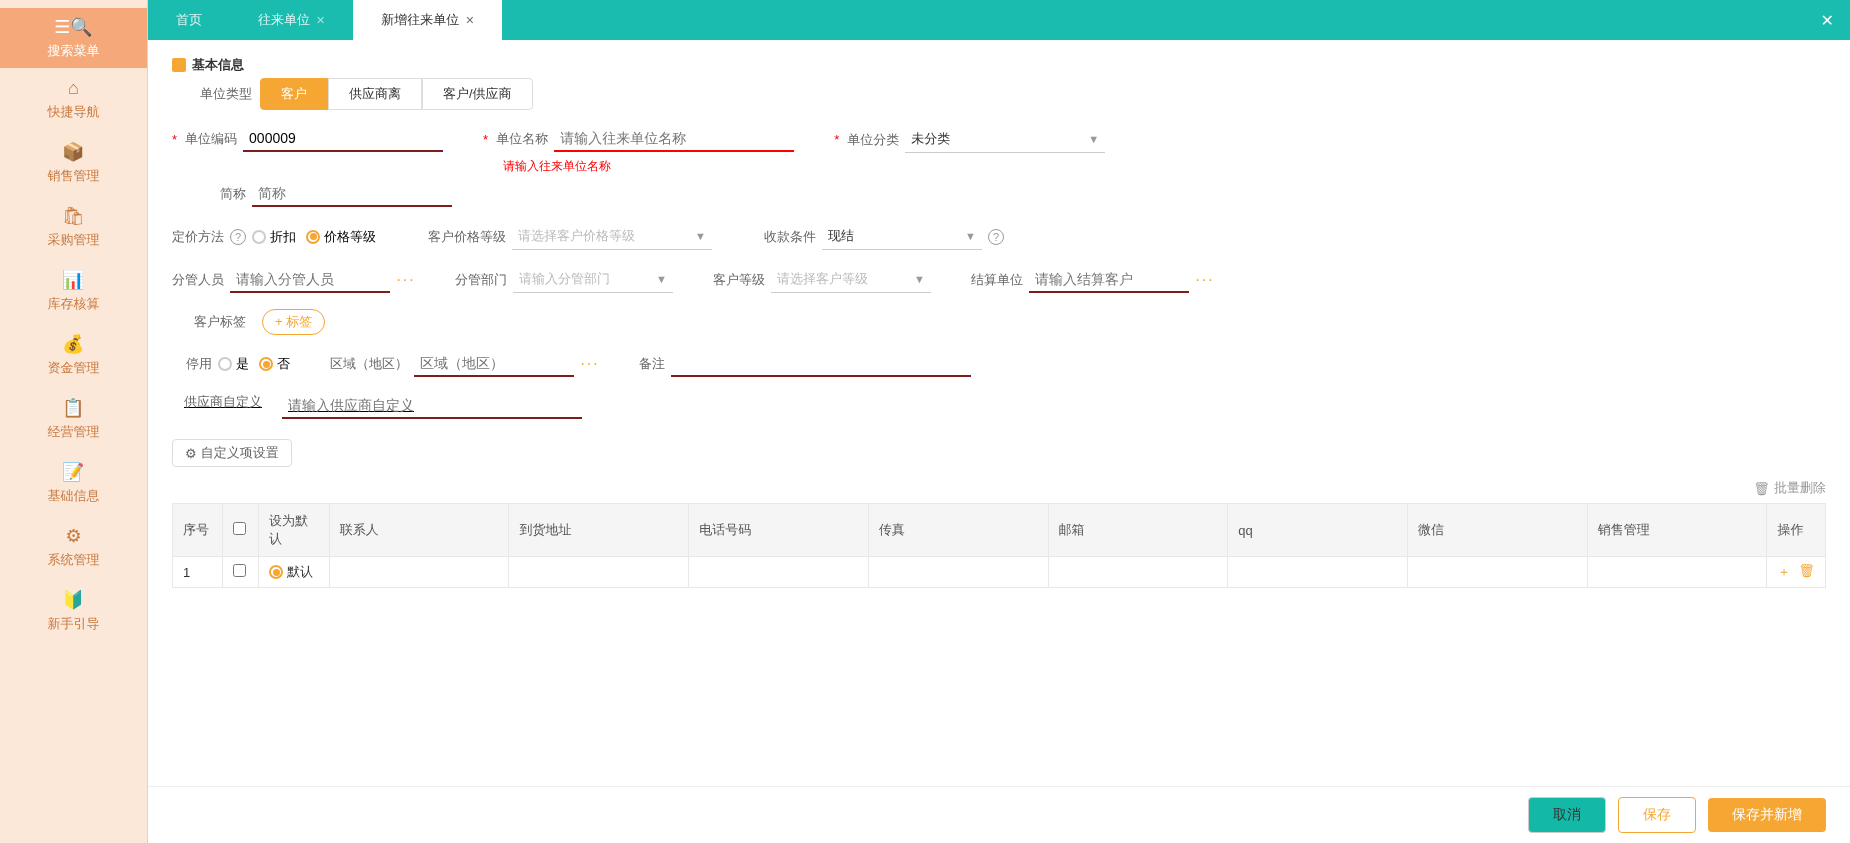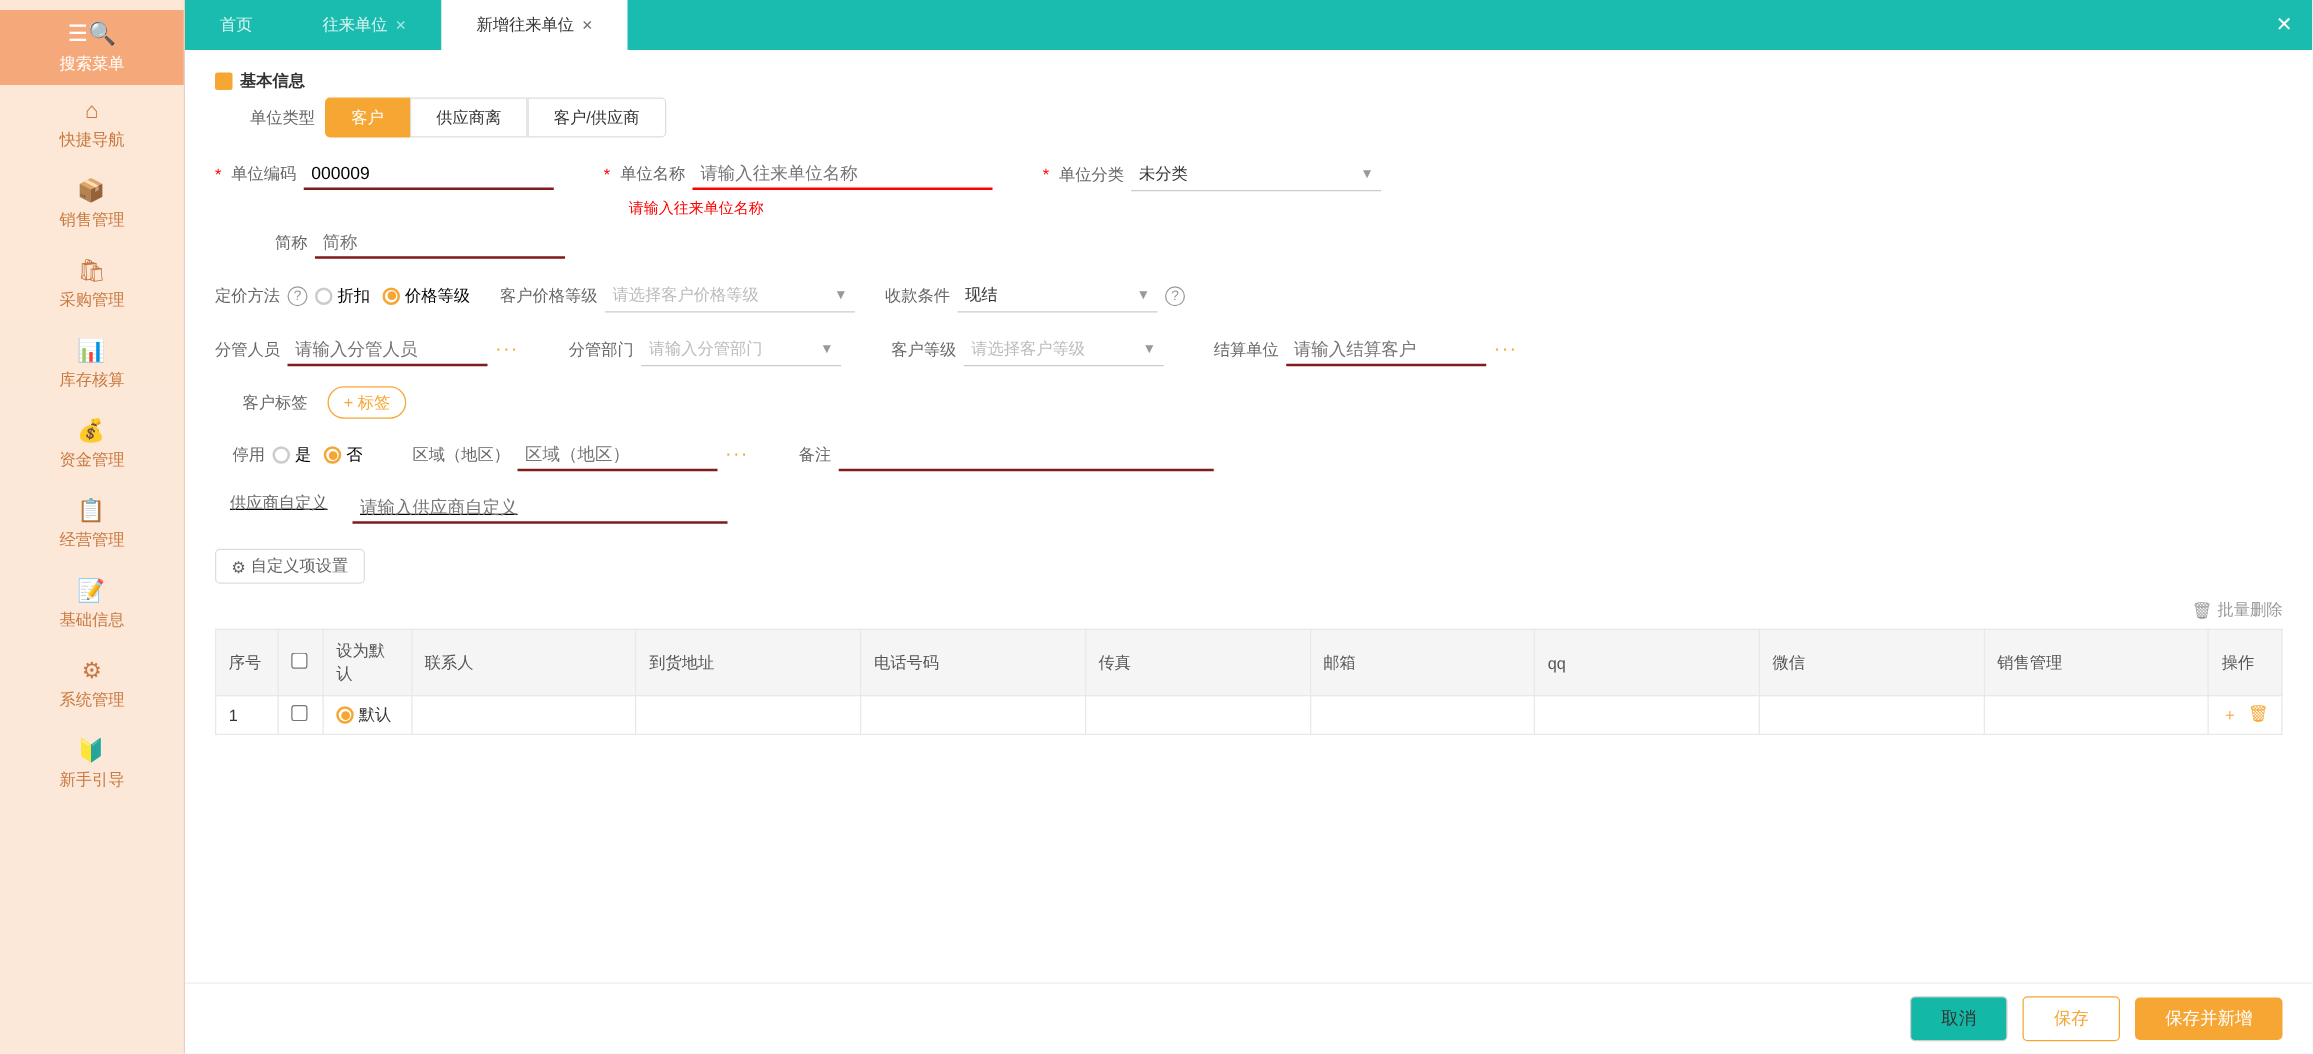--- a/index.html
+++ b/index.html
@@ -419,21 +419,21 @@
       </div>
     </div>
 
     <div style="display:flex; gap:40px; margin-bottom:16px; align-items:center;">
       <div class="form-field">
         <span class="form-label" style="width:74px; text-align:right;">简称</span>
         <input class="form-input" style="width: 200px;" type="text" placeholder="简称">
       </div>
     </div>
 
-    <div style="display:flex; gap:24px; margin-bottom:16px; align-items:center;">
+    <div style="display:flex; gap:52px; margin-bottom:16px; align-items:center;">
       <div class="form-field">
         <span class="form-label">定价方法</span>
         <span class="info-icon">?</span>
         <div class="radio-group">
           <div class="radio-item">
             <div class="radio-circle"></div>
             <span>折扣</span>
           </div>
           <div class="radio-item">
             <div class="radio-circle checked"></div>

